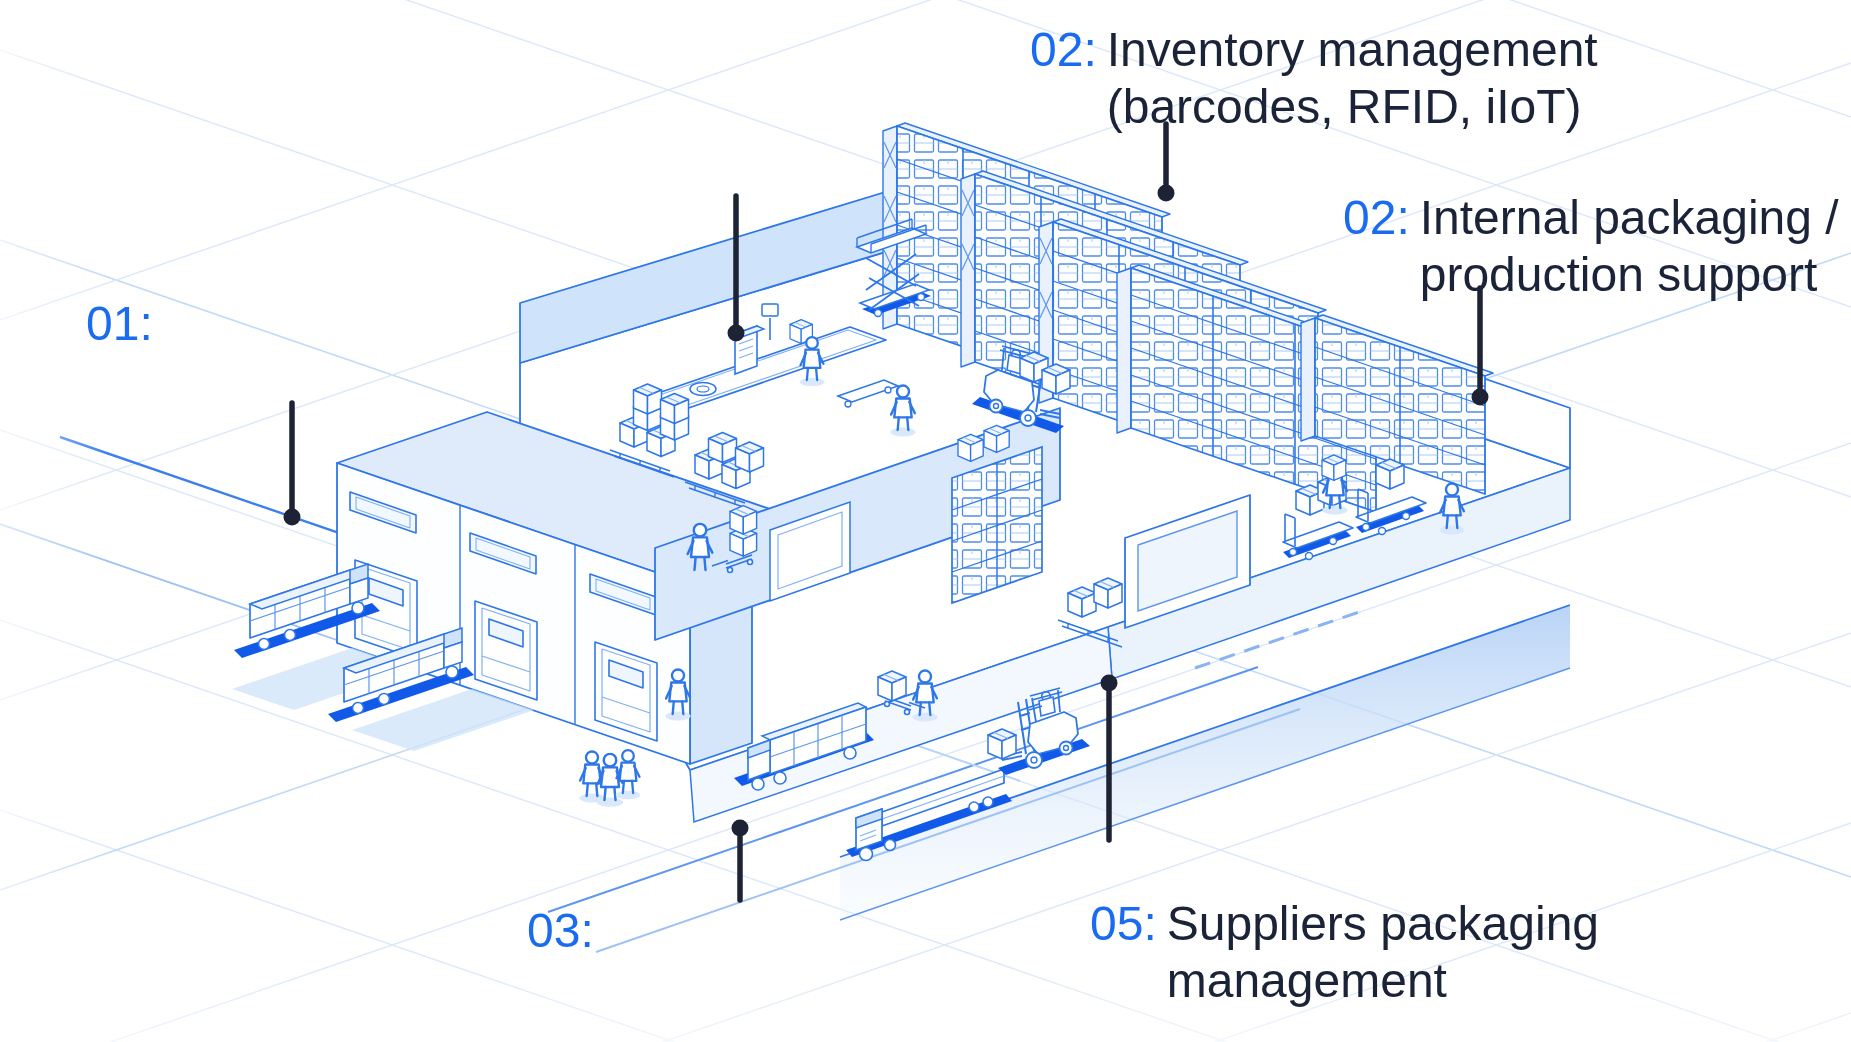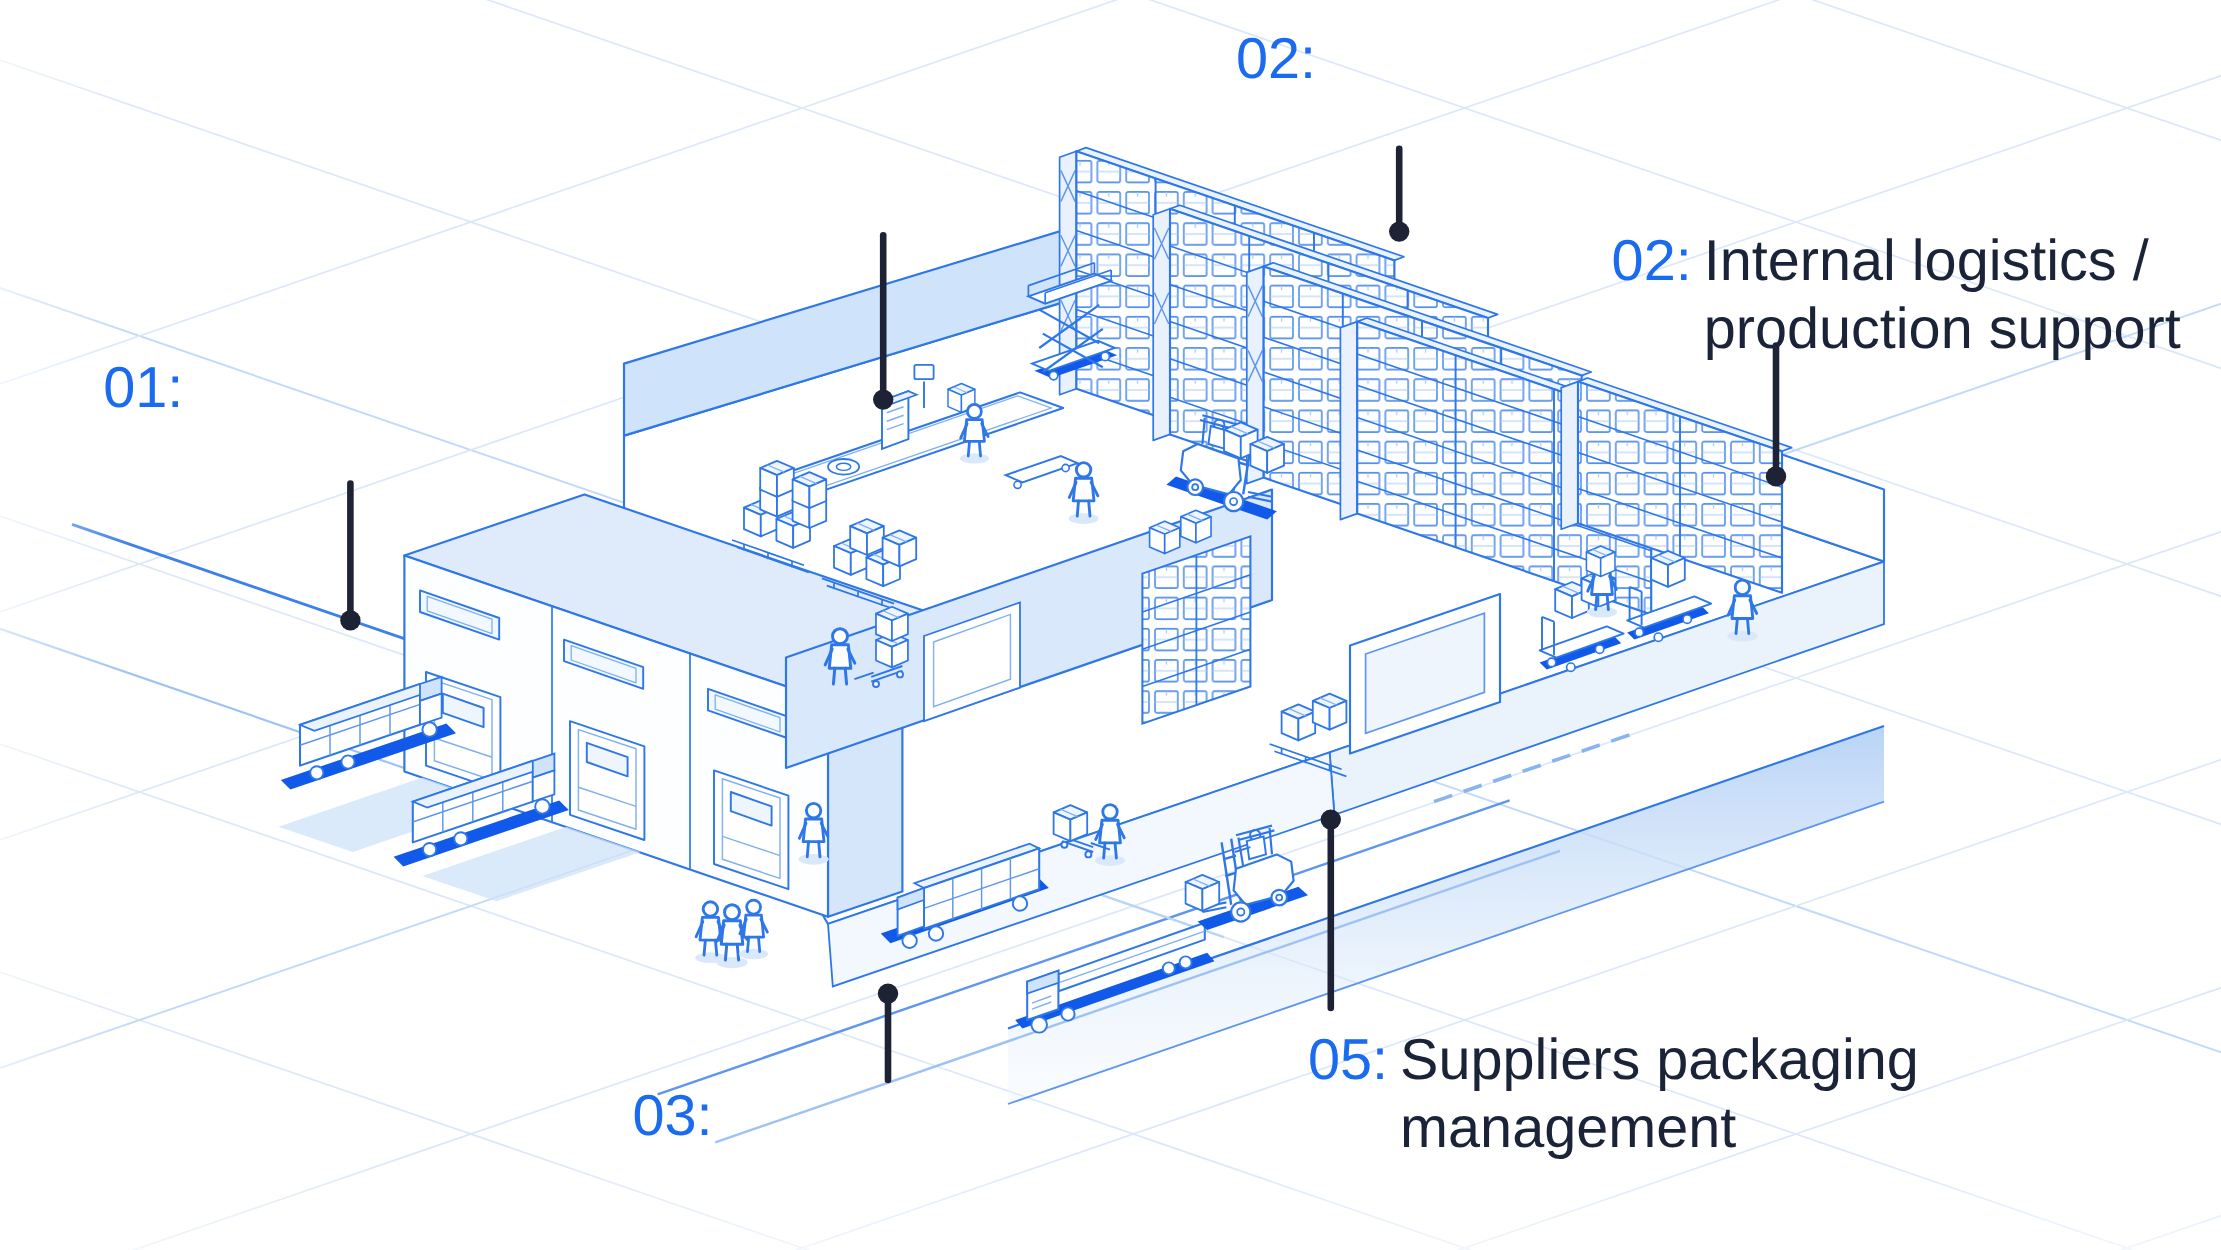--- a/index.html
+++ b/index.html
@@ -7,21 +7,21 @@
           font-family:"Liberation Sans",sans-serif;}
   svg{position:absolute;left:0;top:0;}
   .label{position:absolute;display:flex;gap:10px;font-size:48px;line-height:1.18;color:#1a2338;}
   .label .num{color:#1b6bf0;}
   .label .txt{white-space:pre-line;}
   #lb-suppliers{left:38px;top:296px;margin-left:48px;}
   #lb-inventory{left:1030px;top:22px;}
   #lb-quality{left:545px;top:136px;}
   #lb-internal{left:1343px;top:190px;}
   #lb-finished{left:527px;top:903px;justify-content:flex-end;}
-  #lb-returnable{left:1090px;top:856px;}
+  #lb-returnable{left:1090px;top:896px;}
 </style>
 </head>
 <body>
 
 <div class="canvas">
 
 <svg width="1851" height="1042" viewBox="0 0 1851 1042">
   <defs>
     <linearGradient id="apronGrad" x1="0" y1="0" x2="0" y2="1">
       <stop offset="0" stop-color="#b9d4f6"></stop>
@@ -386,24 +386,26 @@
       <line x1="1109" y1="692" x2="1109" y2="840" stroke="#1d2235" stroke-width="5.5" stroke-linecap="round"></line>
     </g>
   </g>
 </svg>
 
 <div class="label" id="lb-suppliers">
   <span class="num">01:</span>
 </div>
 <div class="label" id="lb-inventory">
   <span class="num">02:</span>
+  <span class="txt">Inventory management
+(barcodes, RFID, iIoT)</span>
 </div>
 <div class="label" id="lb-internal">
   <span class="num">02:</span>
-  <span class="txt">Internal logistics /
+  <span class="txt">Internal packaging /
 production support</span>
 </div>
 <div class="label" id="lb-finished">
   <span class="num">03:</span>
 </div>
 <div class="label" id="lb-returnable">
   <span class="num">05:</span>
   <span class="txt">Suppliers packaging
 management</span>
 </div>

